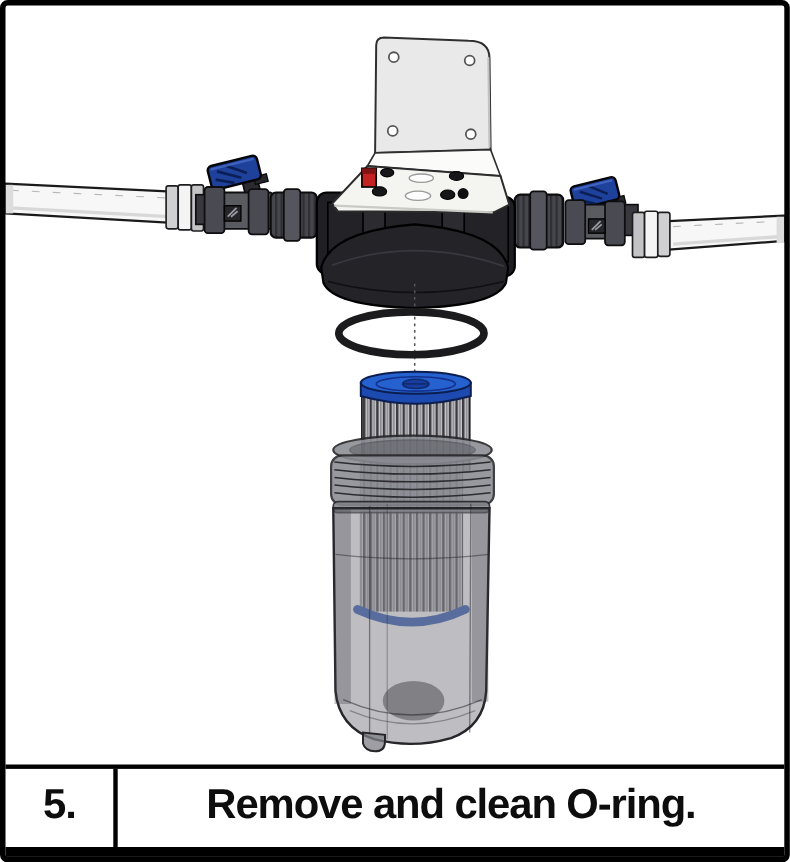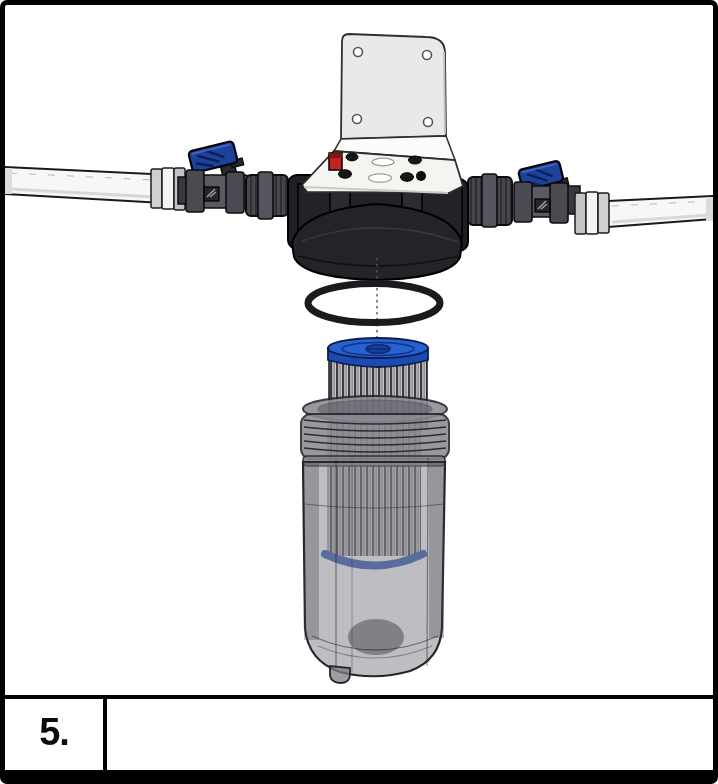--- a/index.html
+++ b/index.html
@@ -188,15 +188,18 @@
     <path d="M318,646 Q375,670 432,646" stroke="#1e1e22" stroke-width="1.1" opacity="0.35" fill="none"></path>
     <path d="M330,666 L330,676 Q332,683 341,683 Q350,683 350,674 L350,668 Z" fill="#7e7e86" fill-opacity="0.75" stroke="#26262a" stroke-width="1.8"></path>
   </g>
 </svg>
 </div>
 
 <div class="caption">
   <div class="cell-num">
     <span>5.</span>
   </div>
+  <div class="cell-text">
+    <span>Remove and clean O-ring.</span>
+  </div>
 </div>
 
 <div class="frame"></div>
 
 </body></html>

